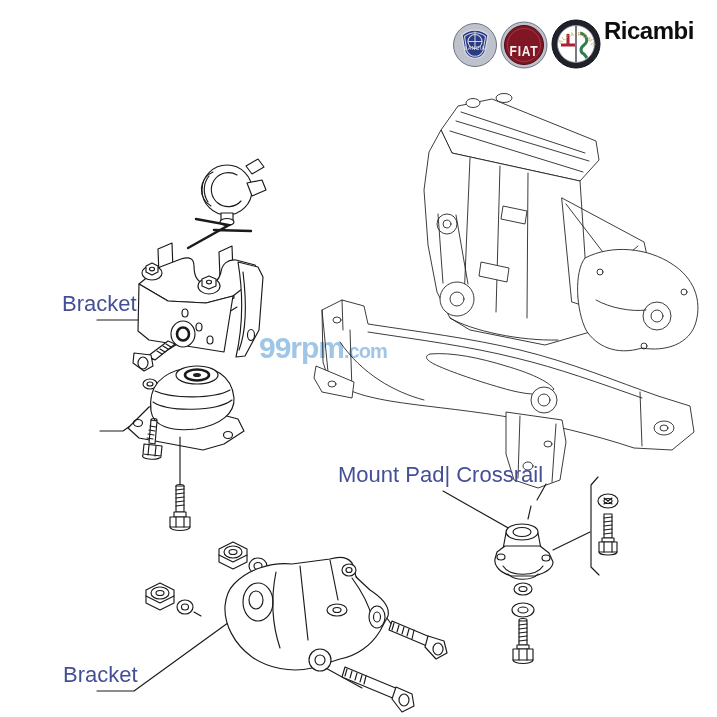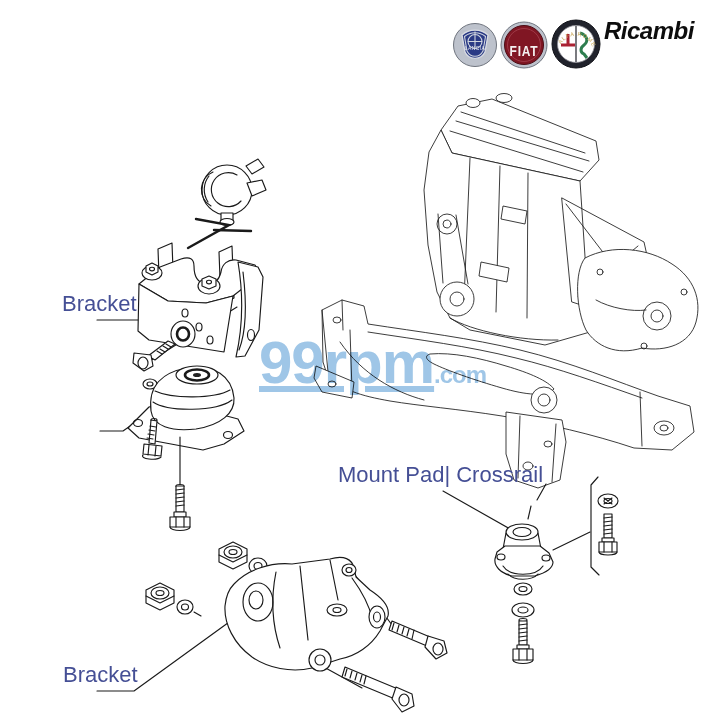--- a/index.html
+++ b/index.html
@@ -8,25 +8,25 @@
   svg.art{position:absolute;left:0;top:0;z-index:1;}
   .art .ln{fill:none;stroke:var(--c-line,#1a1a1a);stroke-width:1.15;stroke-linecap:round;stroke-linejoin:round;}
   .art .wh{fill:#ffffff;stroke:var(--c-line,#1a1a1a);stroke-width:1.15;stroke-linejoin:round;}
   .art .bold{fill:none;stroke:var(--c-line,#1a1a1a);stroke-width:2.4;stroke-linecap:round;}
   .art .dark{fill:#222;stroke:none;}
   .art .ring{fill:none;stroke:var(--c-line,#1a1a1a);stroke-width:2.6;}
   .ctx .ln,.ctx .wh{stroke-width:0.85;}
   .label{position:absolute;z-index:3;color:var(--c-label,#454f95);font-size:22px;line-height:20px;white-space:nowrap;}
   .watermark{position:absolute;left:259px;top:333px;z-index:2;mix-blend-mode:multiply;
              color:var(--c-watermark,#9fc6e7);font-weight:bold;letter-spacing:-1px;white-space:nowrap;}
-  .watermark .wm-main{font-size:60px;line-height:1;text-decoration:underline;}
-  .watermark .wm-suffix{font-size:24px;}
+  .watermark .wm-main{font-size:30px;line-height:1;}
+  .watermark .wm-suffix{font-size:20px;}
   .hdr-logo{position:absolute;z-index:3;}
   .brand{position:absolute;left:604px;top:18px;z-index:3;color:var(--c-brand_text,#0d0d0d);
-         font-size:24px;font-weight:bold;line-height:26px;letter-spacing:-0.5px;font-style:italic;}
+         font-size:24px;font-weight:bold;line-height:26px;letter-spacing:-0.5px;}
   .chrome-bg{fill:var(--c-chrome,#bdc2cc);stroke:#6f747e;}
   .lancia-shield{fill:var(--c-lancia_blue,#2a3a85);stroke:#d8dbe2;stroke-width:1.4;}
   .lancia-ln{fill:none;stroke:#cfd4de;stroke-width:1.1;}
   .lancia-txt{fill:#e6e9f0;}
   .fiat-bg{fill:var(--c-fiat_red,#801623);stroke:#4c0d15;}
   .fiat-txt{fill:#f4efef;font-weight:bold;}
   .alfa-ring-bg{fill:var(--c-alfa_ring,#20222b);stroke:#101117;}
   .alfa-cross{stroke:var(--c-alfa_red,#aa2233);stroke-width:3;fill:none;}
   .alfa-serpent{stroke:var(--c-alfa_green,#2e7d4f);stroke-width:3;fill:none;}
   .alfa-gold{fill:var(--c-alfa_gold,#c9a85a);}

